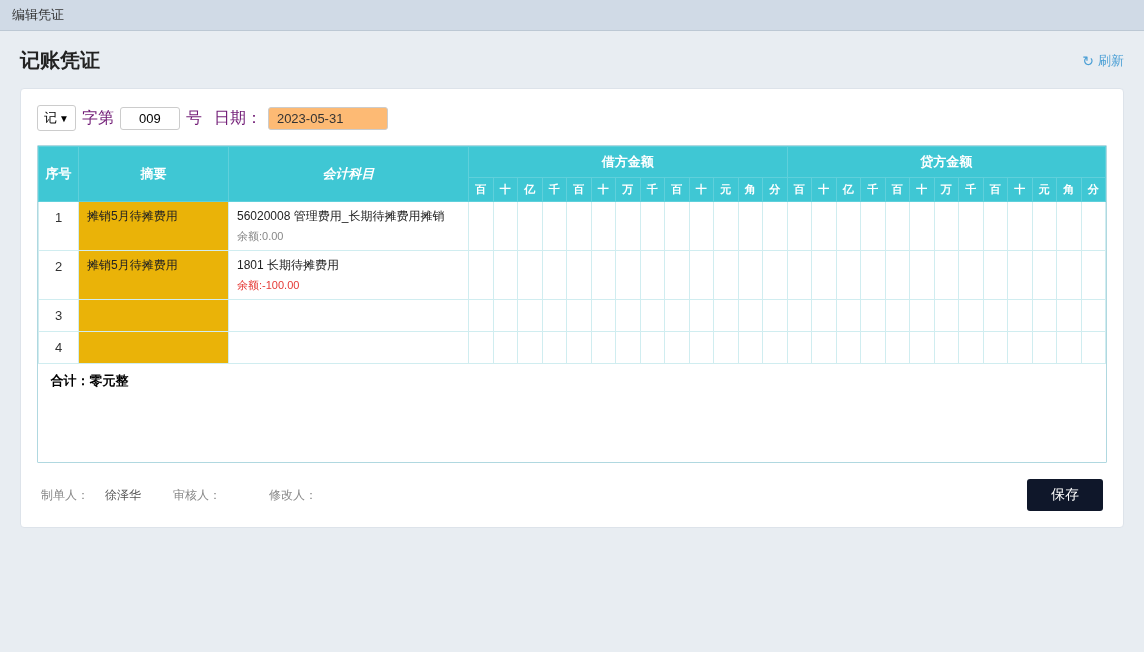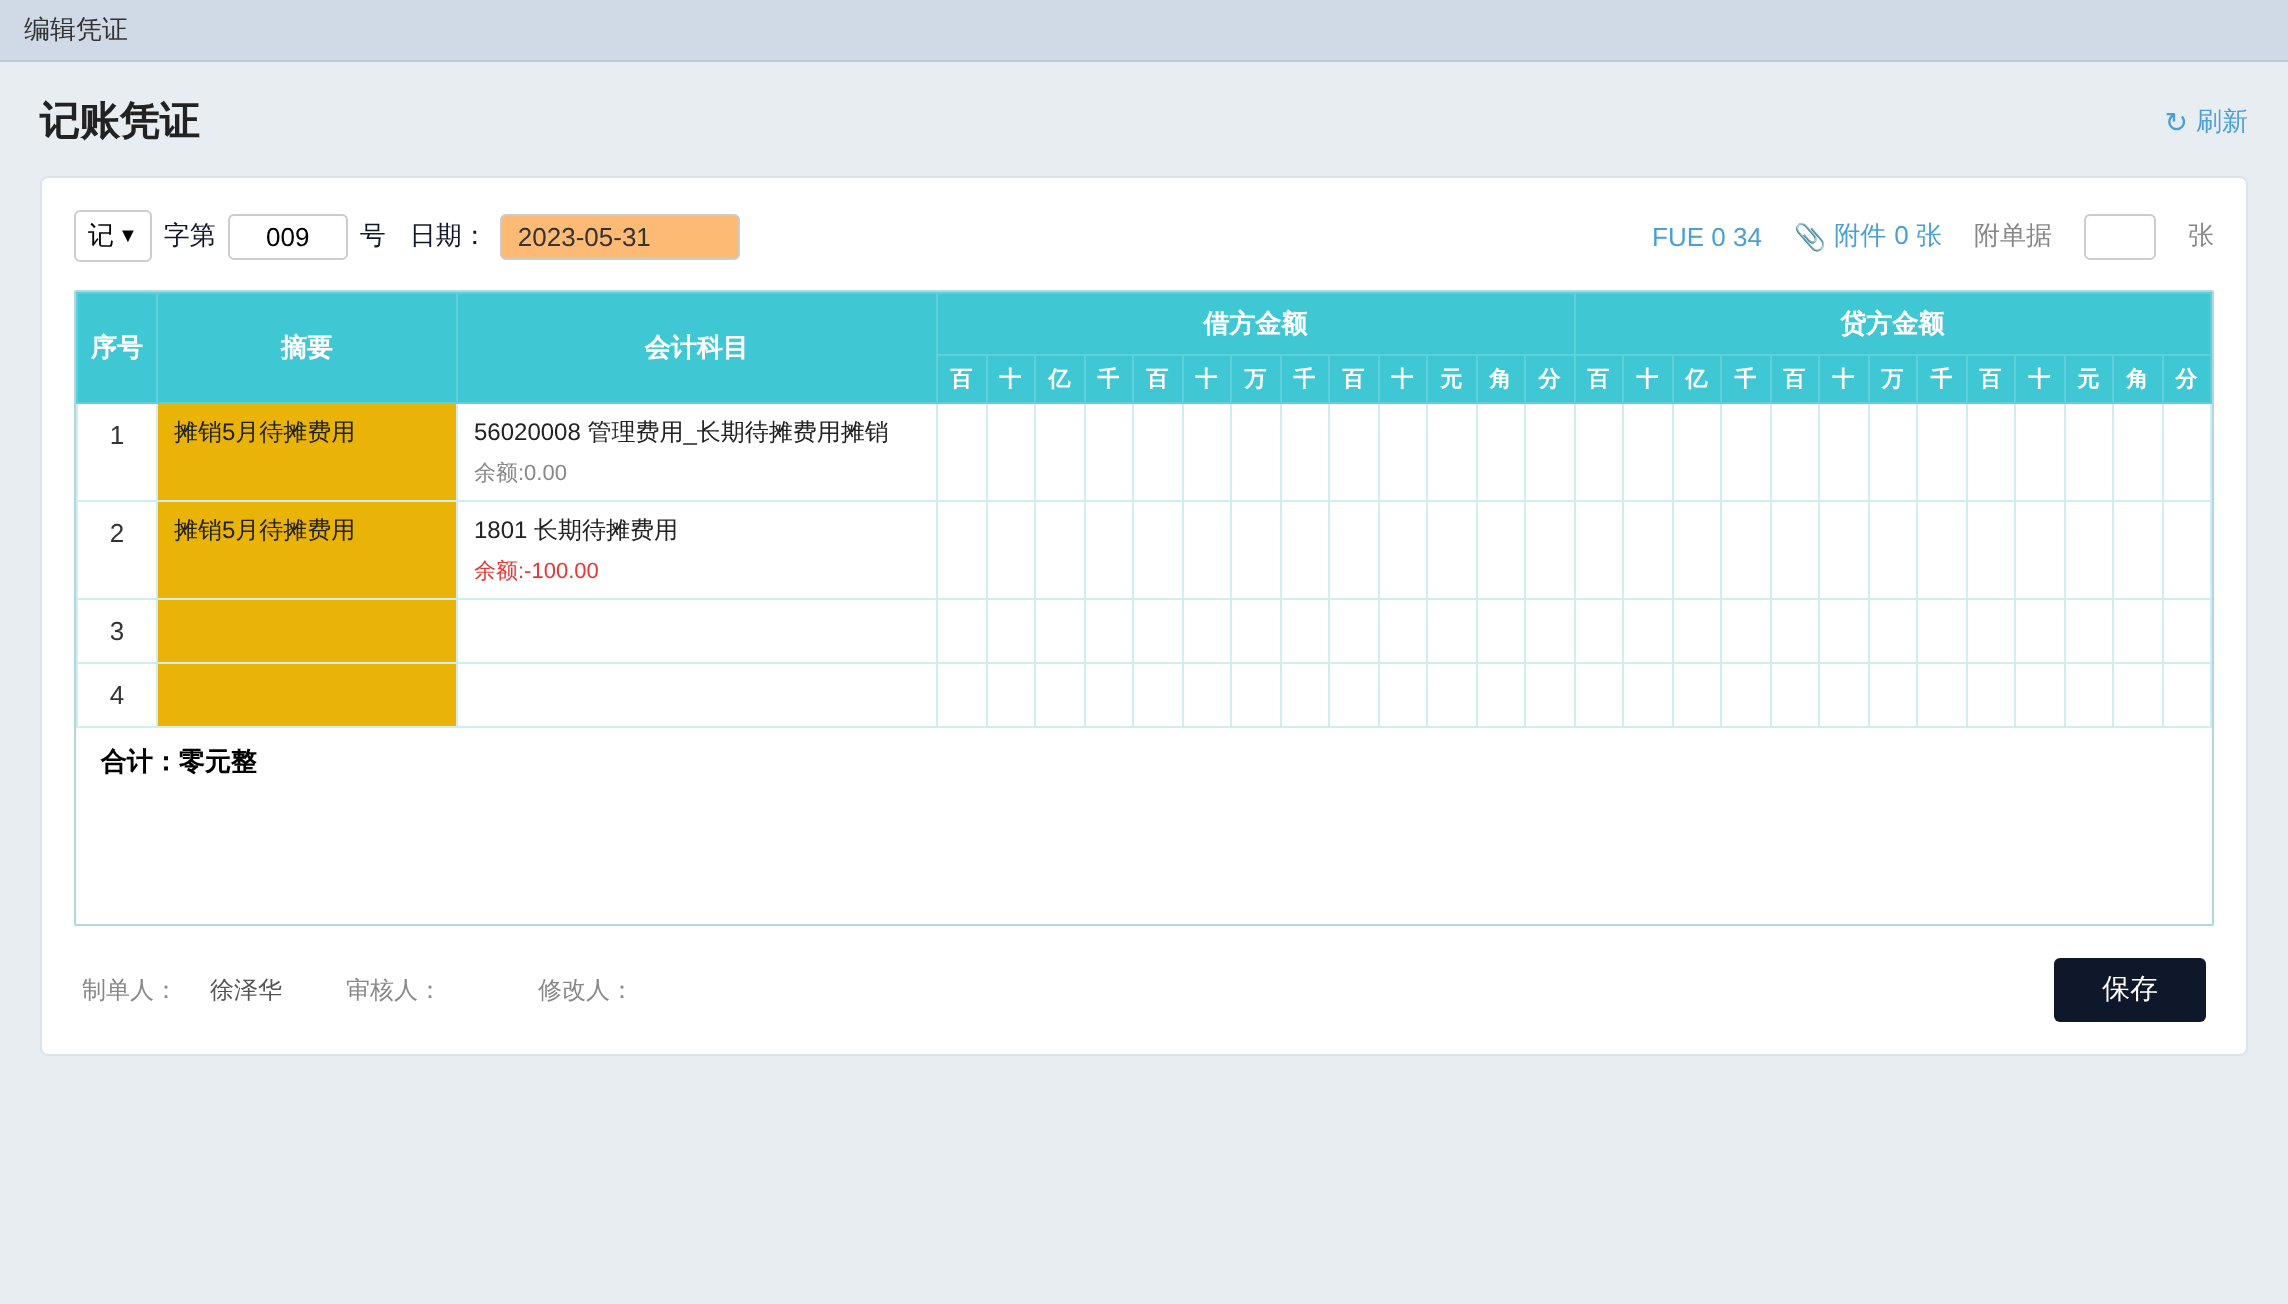--- a/index.html
+++ b/index.html
@@ -74,22 +74,22 @@
       gap: 12px;
       margin-bottom: 14px;
       flex-shrink: 0;
     }
     .form-group {
       display: flex;
       align-items: center;
       gap: 6px;
     }
     .form-label {
-      color: #0f172a;
-      font-size: 13px;
+      color: #701a75;
+      font-size: 16px;
     }
     .type-select {
       display: flex;
       align-items: center;
       gap: 2px;
       border: 1px solid #ccc;
       border-radius: 3px;
       padding: 3px 6px;
       background: #fff;
       cursor: pointer;
@@ -166,21 +166,21 @@
       color: #fff;
       text-align: center;
       padding: 4px 2px;
       font-size: 11px;
       border: 1px solid #5fd0db;
       white-space: nowrap;
       min-width: 22px;
     }
     .col-header-main .th-seq { width: 40px; }
     .col-header-main .th-summary { width: 150px; }
-    .col-header-main .th-account { width: 240px; }
+    .col-header-main .th-account { width: 240px; font-style: italic; }
     .col-header-main .th-debit { width: 230px; }
     .col-header-main .th-credit { width: 230px; }
     .data-row td {
       border: 1px solid #d0edf0;
       padding: 0;
       vertical-align: top;
     }
     .data-row td.td-seq {
       text-align: center;
       padding: 8px 4px;
@@ -270,31 +270,20 @@
             <span>记</span>
             <span style="font-size:10px;">▼</span>
           </div>
           <span class="form-label">字第</span>
           <input class="zi-input" type="text" value="009" style="">
           <span class="form-label">号</span>
         </div>
         <div class="form-group">
           <span class="form-label">日期：</span>
           <input class="date-input" type="text" value="2023-05-31" style="">
-        </div>
-        <div class="attachment-area">
-          <span class="fuse-badge">FUE 0 34</span>
-          <div class="attachment-link">
-            <span>📎</span>
-            <span>附件</span>
-            <span>0 张</span>
-          </div>
-          <span class="attach-label">附单据</span>
-          <input class="zhang-input" type="text" value="" style="">
-          <span class="attach-label">张</span>
         </div>
       </div>
 
       <div class="table-wrapper">
         <table>
           <thead>
             <tr class="col-header-main">
               <th class="th-seq" rowspan="2">序号</th>
               <th class="th-summary" rowspan="2">摘要</th>
               <th class="th-account" rowspan="2">会计科目</th>

